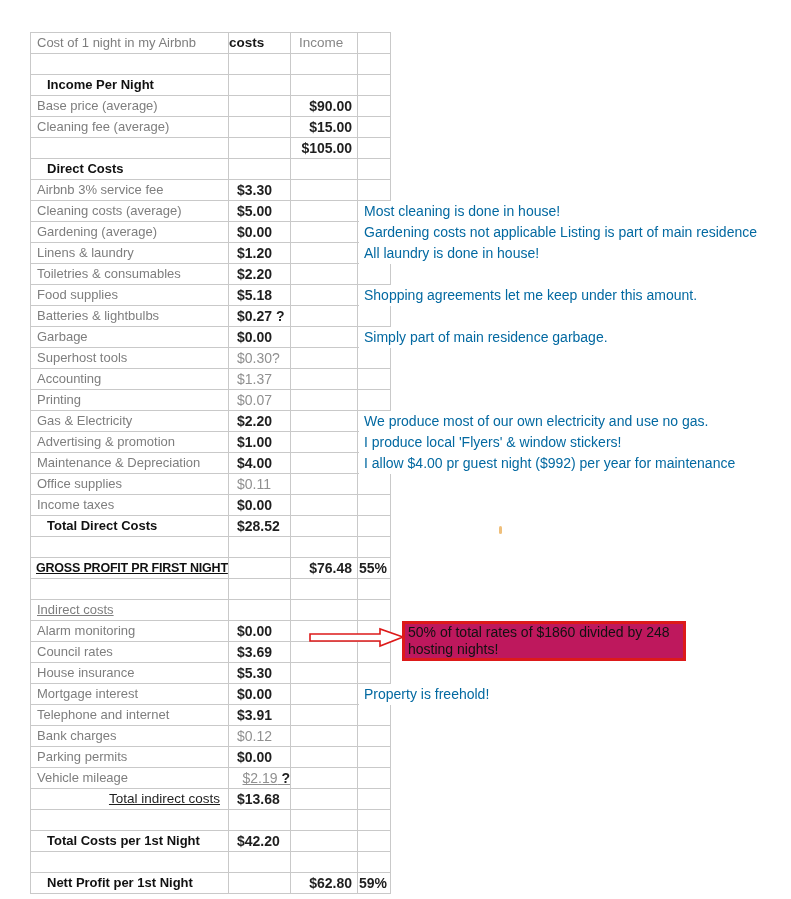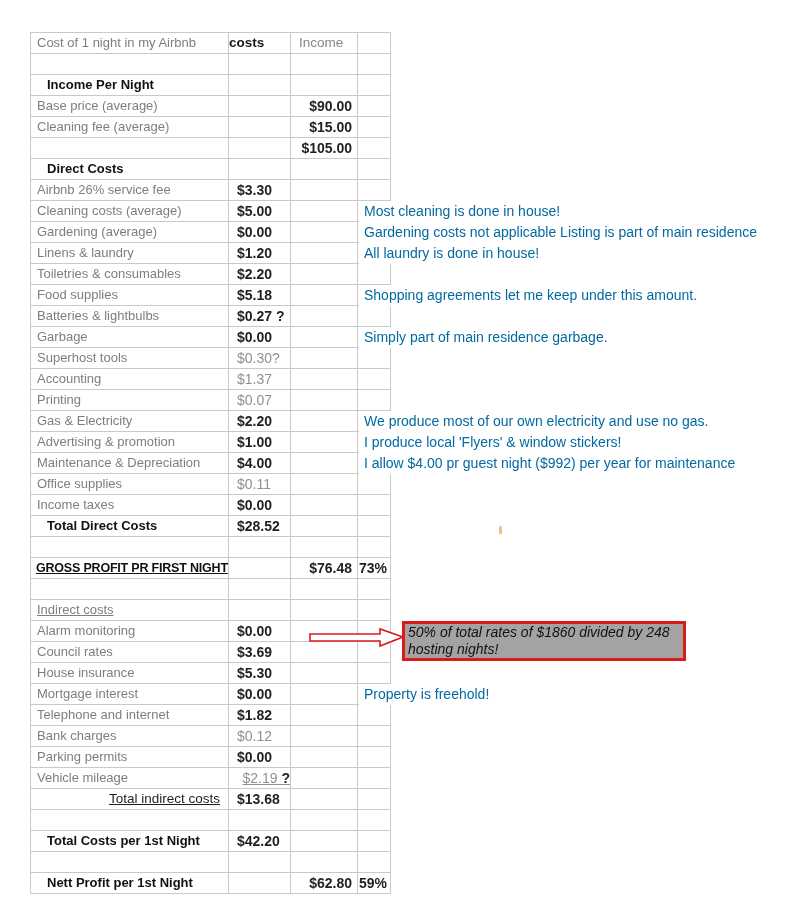--- a/index.html
+++ b/index.html
@@ -32,23 +32,22 @@
   .suffix-dark{color:#1f1f1f;text-decoration:none;font-weight:600;}
   .hdr-costs{text-align:left;padding-left:0;color:#181818;font-weight:600;font-size:13.5px;}
   .hdr-income{color:#868686;font-weight:normal;font-size:13.5px;text-align:left;padding-left:8px;padding-right:0;}
   .note{
     position:absolute;left:328px;top:0;height:21px;line-height:20px;
     background:#ffffff;padding-left:5px;padding-right:6px;
     font-size:14px;color:#0369a1;white-space:nowrap;z-index:2;
   }
   .callout{
     position:absolute;left:402px;top:621px;width:284px;height:40px;
-    border:3px solid #dd1a1a;box-sizing:border-box;background:#a3a3a3;z-index:3;
+    border:3px solid #dd1a1a;box-sizing:border-box;background:#be185d;z-index:3;
     padding:0 0 0 3px;
-    font-style:italic;
   }
   .callout-line{font-size:14px;line-height:17px;color:#111;white-space:nowrap;}
   .arrow-svg{position:absolute;left:306px;top:625px;z-index:3;}
   .stray{
     position:absolute;left:499px;top:526px;width:3px;height:8px;
     border-radius:2px;background:#eaa94f;opacity:.75;z-index:1;
   }
 </style>
 </head>
 <body>
@@ -90,21 +89,21 @@
       <div class="cell c-income">$105.00</div>
       <div class="cell c-pct"></div>
     </div>
     <div class="row">
       <div class="cell c-label lbl-bold">Direct Costs</div>
       <div class="cell c-cost"></div>
       <div class="cell c-income"></div>
       <div class="cell c-pct"></div>
     </div>
     <div class="row">
-      <div class="cell c-label">Airbnb 26% service fee</div>
+      <div class="cell c-label">Airbnb 3% service fee</div>
       <div class="cell c-cost"><span>$3.30</span></div>
       <div class="cell c-income"></div>
       <div class="cell c-pct"></div>
     </div>
     <div class="row">
       <div class="cell c-label">Cleaning costs (average)</div>
       <div class="cell c-cost"><span>$5.00</span></div>
       <div class="cell c-income"></div>
       <div class="cell c-pct"></div>
       <div class="note">Most cleaning is done in house!</div>
@@ -209,21 +208,21 @@
     <div class="row">
       <div class="cell c-label"></div>
       <div class="cell c-cost"></div>
       <div class="cell c-income"></div>
       <div class="cell c-pct"></div>
     </div>
     <div class="row">
       <div class="cell c-label lbl-bold-caps">GROSS PROFIT PR FIRST NIGHT</div>
       <div class="cell c-cost"></div>
       <div class="cell c-income">$76.48</div>
-      <div class="cell c-pct">73%</div>
+      <div class="cell c-pct">55%</div>
     </div>
     <div class="row">
       <div class="cell c-label"></div>
       <div class="cell c-cost"></div>
       <div class="cell c-income"></div>
       <div class="cell c-pct"></div>
     </div>
     <div class="row">
       <div class="cell c-label lbl-grey-underline">Indirect costs</div>
       <div class="cell c-cost"></div>
@@ -250,21 +249,21 @@
     </div>
     <div class="row">
       <div class="cell c-label">Mortgage interest</div>
       <div class="cell c-cost"><span>$0.00</span></div>
       <div class="cell c-income"></div>
       <div class="cell c-pct"></div>
       <div class="note">Property is freehold!</div>
     </div>
     <div class="row">
       <div class="cell c-label">Telephone and internet</div>
-      <div class="cell c-cost"><span>$1.82</span></div>
+      <div class="cell c-cost"><span>$3.91</span></div>
       <div class="cell c-income"></div>
       <div class="cell c-pct"></div>
     </div>
     <div class="row">
       <div class="cell c-label">Bank charges</div>
       <div class="cell c-cost v-grey"><span>$0.12</span></div>
       <div class="cell c-income"></div>
       <div class="cell c-pct"></div>
     </div>
     <div class="row">

